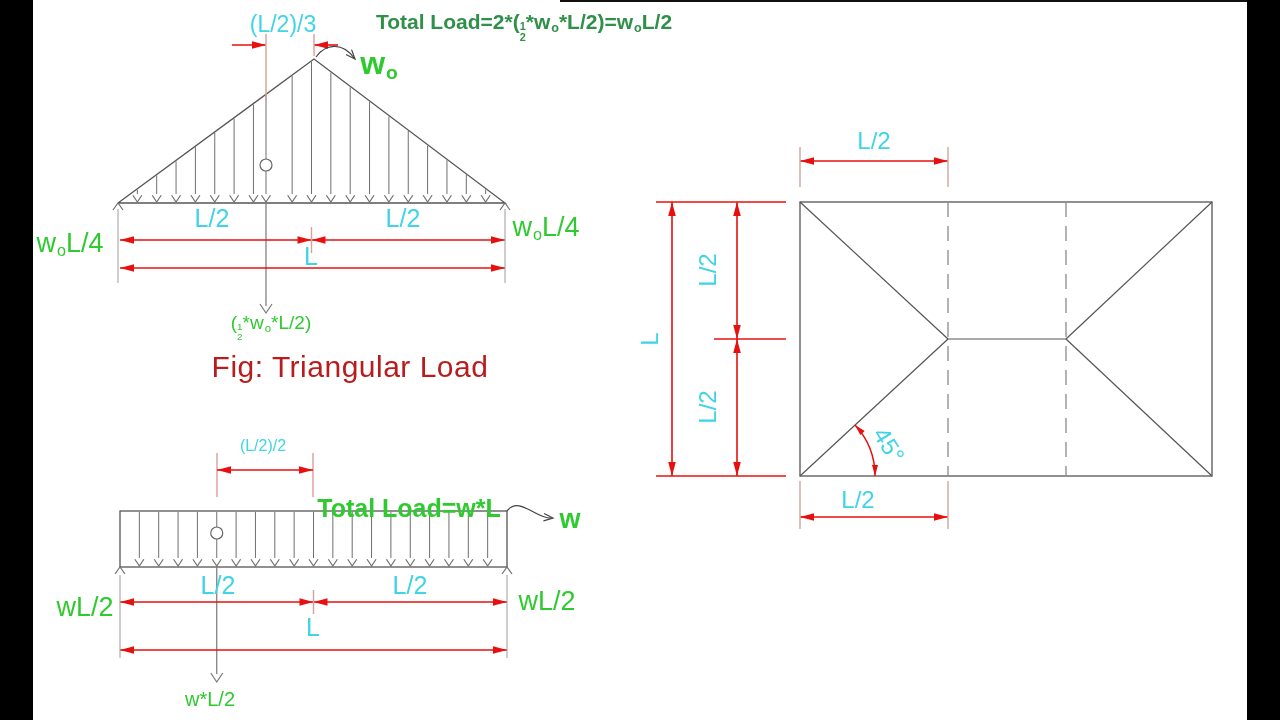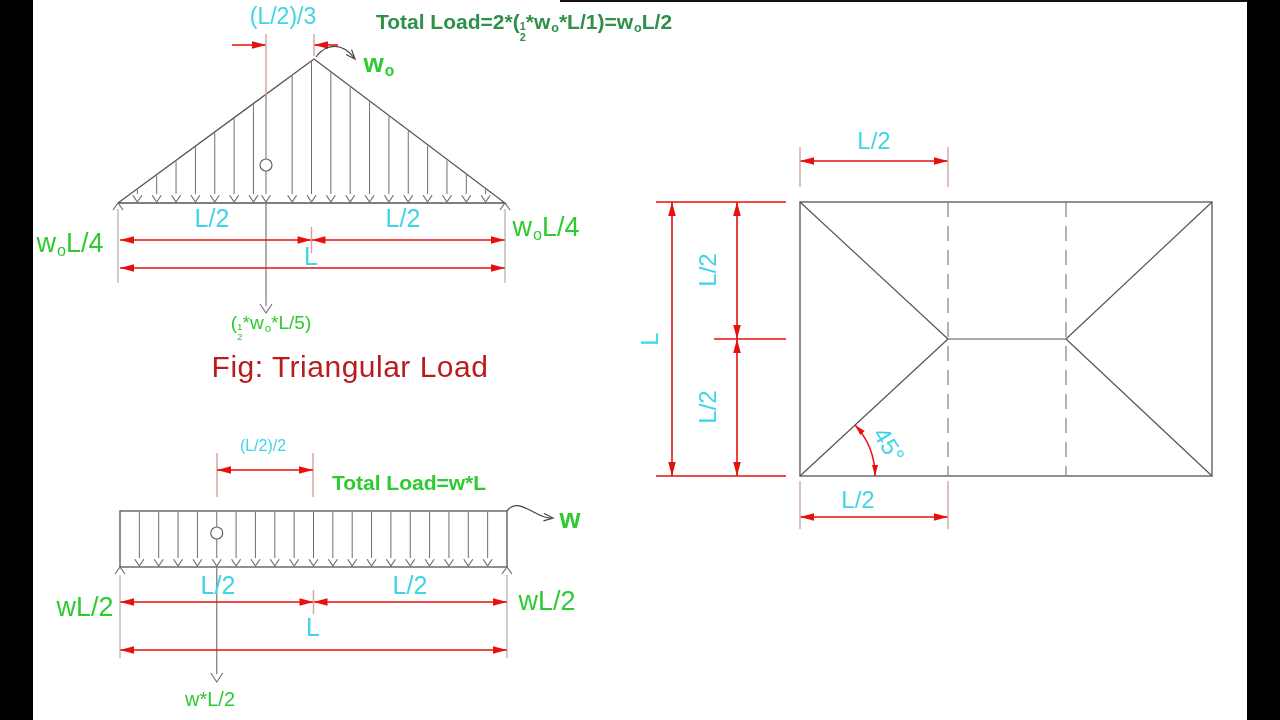--- a/index.html
+++ b/index.html
@@ -186,46 +186,46 @@
         <polygon points="737,476 733.2,462 740.8,462" fill="#e8100f"></polygon>
         <line x1="656" y1="202" x2="786" y2="202" stroke="#e8100f" stroke-width="1.4"></line>
         <line x1="714" y1="339" x2="786" y2="339" stroke="#e8100f" stroke-width="1.4"></line>
         <line x1="656" y1="476" x2="786" y2="476" stroke="#e8100f" stroke-width="1.4"></line>
         <path d="M855,425A75,75 0 0 1 875,476" stroke="#e8100f" stroke-width="1.5" fill="none"></path>
         <polygon points="855,425 864.6960430655449,430.9988956376234 860.3079208558299,435.09088579799834" fill="#e8100f"></polygon>
         <polygon points="875,476 872,465 878,465" fill="#e8100f"></polygon>
       </g>
     </svg>
 
-  <div class="lbl cyan" style="left:283px;top:16px;font-size:23px">(L/2)/3</div>
+  <div class="lbl cyan" style="left:283px;top:24px;font-size:23px">(L/2)/3</div>
 
   <div class="lbl gd" style="left:524px;top:27px;font-size:21px;font-weight:700"><span>Total Load=2*(</span><span class="fr">
         <span>1</span>
         <span>2</span>
-      </span><span>*w</span><span class="sb">o</span><span>*L/1)=w</span><span class="sb">o</span><span>L/2</span></div>
-
-  <div class="lbl gb" style="left:379px;top:64px;font-size:26px;font-weight:700"><span>w</span><span class="sb">o</span></div>
+      </span><span>*w</span><span class="sb">o</span><span>*L/2)=w</span><span class="sb">o</span><span>L/2</span></div>
+
+  <div class="lbl gb" style="left:379px;top:64px;font-size:32px;font-weight:700"><span>w</span><span class="sb">o</span></div>
 
   <div class="lbl gb" style="left:70px;top:243px;font-size:27px"><span>w</span><span class="sb">o</span><span>L/4</span></div>
 
   <div class="lbl gb" style="left:546px;top:227px;font-size:27px"><span>w</span><span class="sb">o</span><span>L/4</span></div>
 
   <div class="lbl cyan" style="left:212px;top:218px;font-size:25px">L/2</div>
   <div class="lbl cyan" style="left:403px;top:218px;font-size:25px">L/2</div>
   <div class="lbl cyan" style="left:311px;top:256px;font-size:25px">L</div>
 
   <div class="lbl gb" style="left:271px;top:327px;font-size:19px"><span>(</span><span class="fr">
         <span>1</span>
         <span>2</span>
-      </span><span>*w</span><span class="sb">o</span><span>*L/5)</span></div>
+      </span><span>*w</span><span class="sb">o</span><span>*L/2)</span></div>
 
   <div class="lbl cap" style="left:350px;top:367px;font-size:30px;letter-spacing:0.5px">Fig: Triangular Load</div>
 
   <div class="lbl cyan" style="left:263px;top:446px;font-size:16px">(L/2)/2</div>
-  <div class="lbl gb" style="left:409px;top:483px;font-size:21px;font-weight:700">Total Load=w*L</div>
+  <div class="lbl gb" style="left:409px;top:508px;font-size:25px;font-weight:700">Total Load=w*L</div>
   <div class="lbl gb" style="left:570px;top:519px;font-size:27px;font-weight:700">w</div>
   <div class="lbl gb" style="left:85px;top:607px;font-size:27px">wL/2</div>
   <div class="lbl gb" style="left:547px;top:601px;font-size:27px">wL/2</div>
   <div class="lbl cyan" style="left:218px;top:585px;font-size:25px">L/2</div>
   <div class="lbl cyan" style="left:410px;top:585px;font-size:25px">L/2</div>
   <div class="lbl cyan" style="left:313px;top:627px;font-size:25px">L</div>
   <div class="lbl gb" style="left:210px;top:699px;font-size:20px">w*L/2</div>
 
   <div class="lbl cyan" style="left:874px;top:141px;font-size:24px">L/2</div>
   <div class="lbl cyan" style="left:858px;top:500px;font-size:24px">L/2</div>

